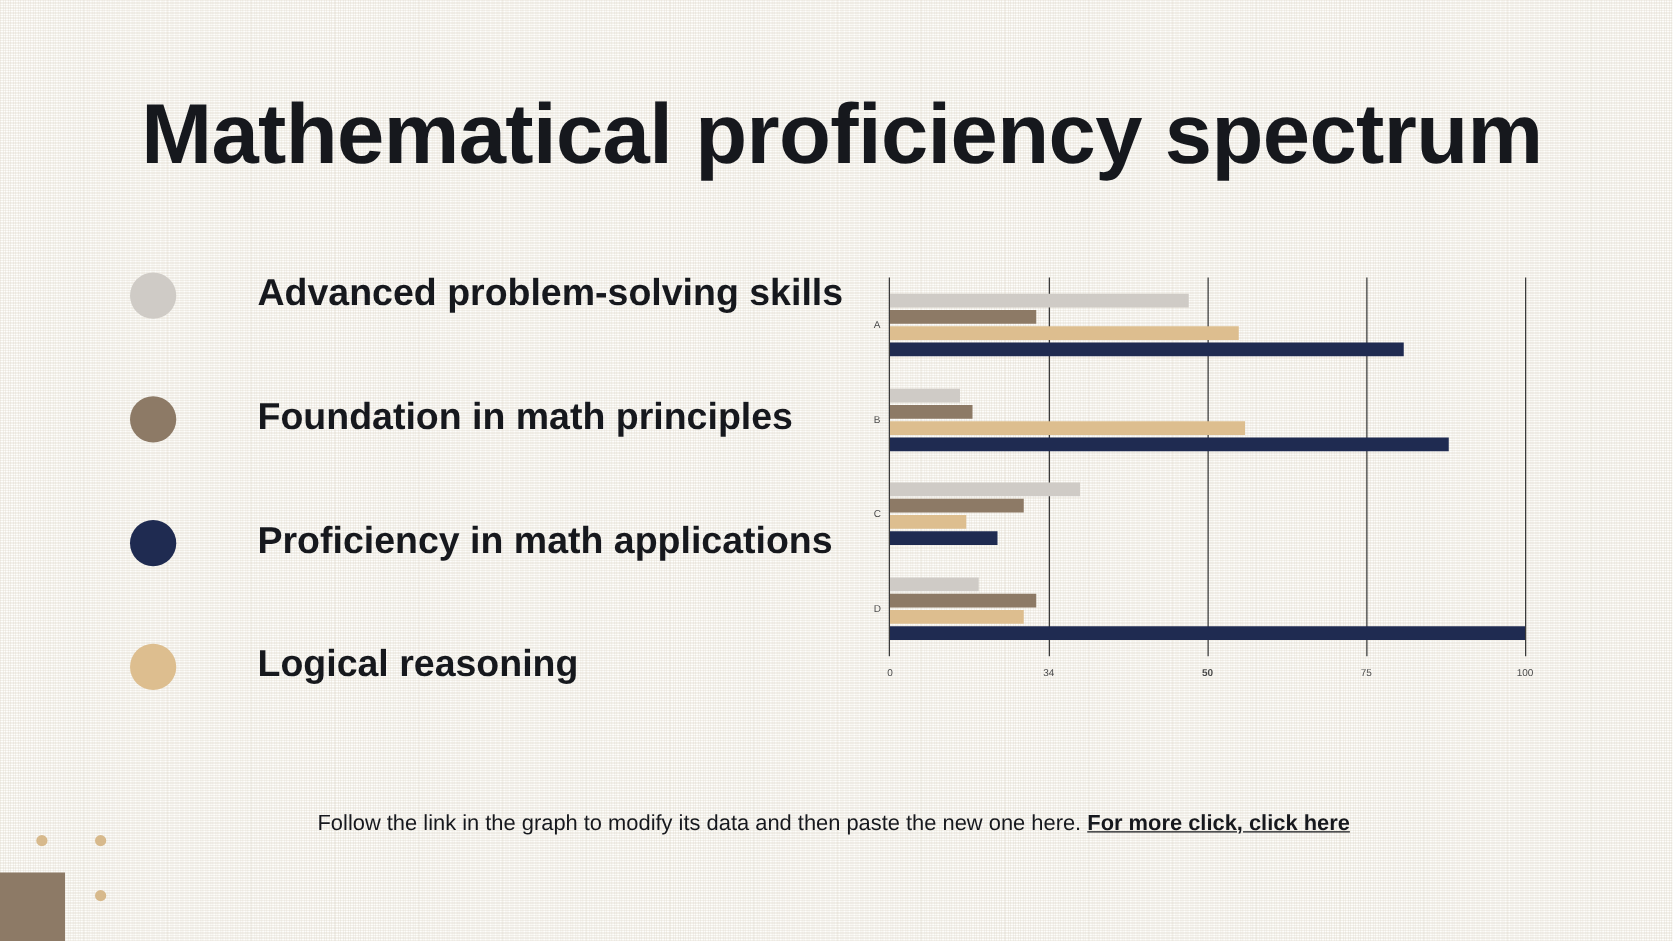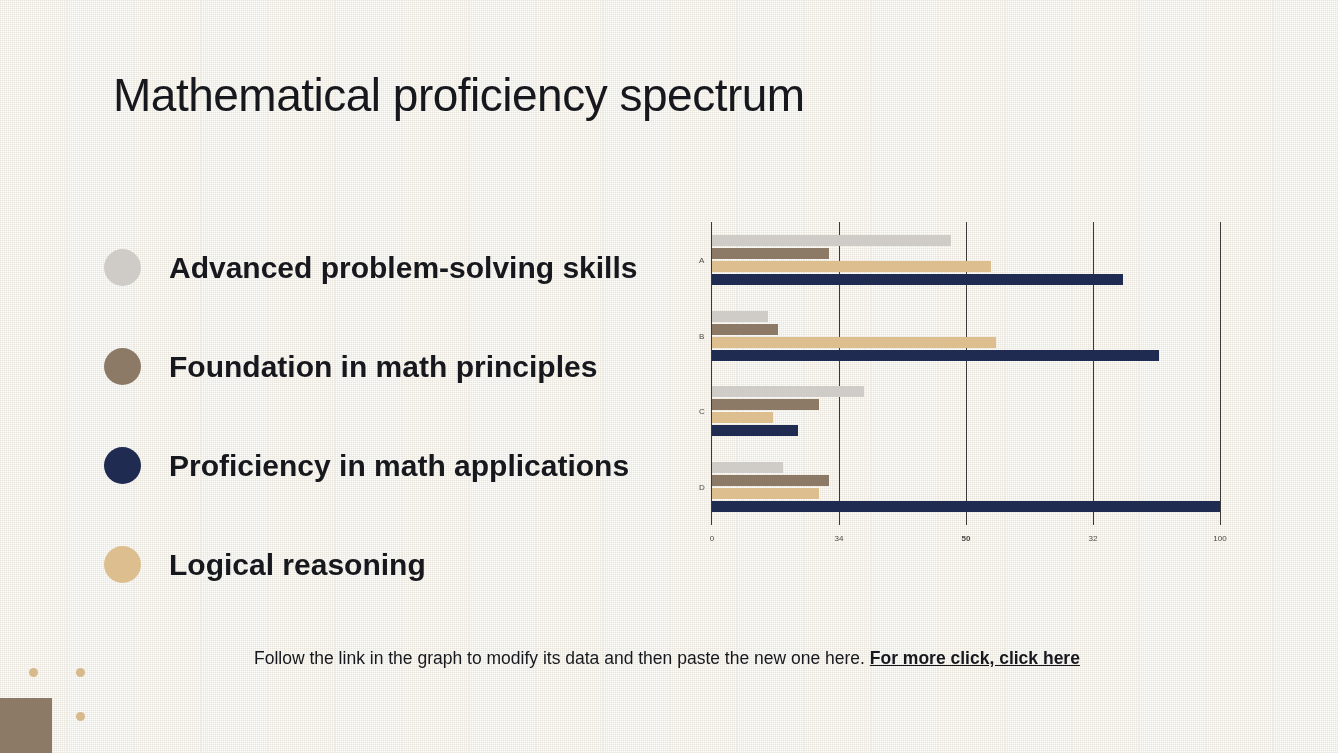--- a/index.html
+++ b/index.html
@@ -29,38 +29,38 @@
 
   .slide {
     position: absolute;
     inset: 0;
   }
 
   .title {
     position: absolute;
     left: 113px;
     top: 68px;
-    font-size: 46px;
-    font-weight: normal;
+    font-size: 68px;
+    font-weight: bold;
     color: #16181d;
     letter-spacing: -0.5px;
     white-space: nowrap;
   }
 
   
   .legend {
     position: absolute;
     left: 104px;
     top: 218px;
     width: 560px;
   }
   .legend-item {
     display: flex;
-    align-items: center;
     height: 99px;
+    gap: 37px;
   }
   .legend-dot {
     width: 37px;
     height: 37px;
     border-radius: 50%;
     flex: 0 0 auto;
   }
   .legend-label {
     margin-left: 28px;
     font-size: 30px;
@@ -179,21 +179,21 @@
   </div>
 
   <div class="chart">
     <div class="plot" id="plot">
         <div class="xtick" style="left: 0px;">0</div>
         <div class="gridline" style="left: 127px;"></div>
         <div class="xtick" style="left: 127px;">34</div>
         <div class="gridline" style="left: 254px;"></div>
         <div class="xtick" style="left: 254px; font-weight: bold;">50</div>
         <div class="gridline" style="left: 381px;"></div>
-        <div class="xtick" style="left: 381px;">32</div>
+        <div class="xtick" style="left: 381px;">75</div>
         <div class="gridline" style="left: 508px;"></div>
         <div class="xtick" style="left: 508px; text-align: right;">100</div>
         <div class="group" style="top: 12.875px; height: 50px;">
           <div class="grp-label" style="top: 25px;">A</div>
           <div class="bar" style="top: 0px; width: 238.76px; background: rgb(207, 203, 198);"></div>
           <div class="bar" style="top: 13px; width: 116.84px; background: rgb(141, 122, 102);"></div>
           <div class="bar" style="top: 26px; width: 279.4px; background: rgb(221, 190, 143);"></div>
           <div class="bar" style="top: 39px; width: 411.48px; background: rgb(31, 43, 81);"></div>
         </div>
         <div class="group" style="top: 88.625px; height: 50px;">

